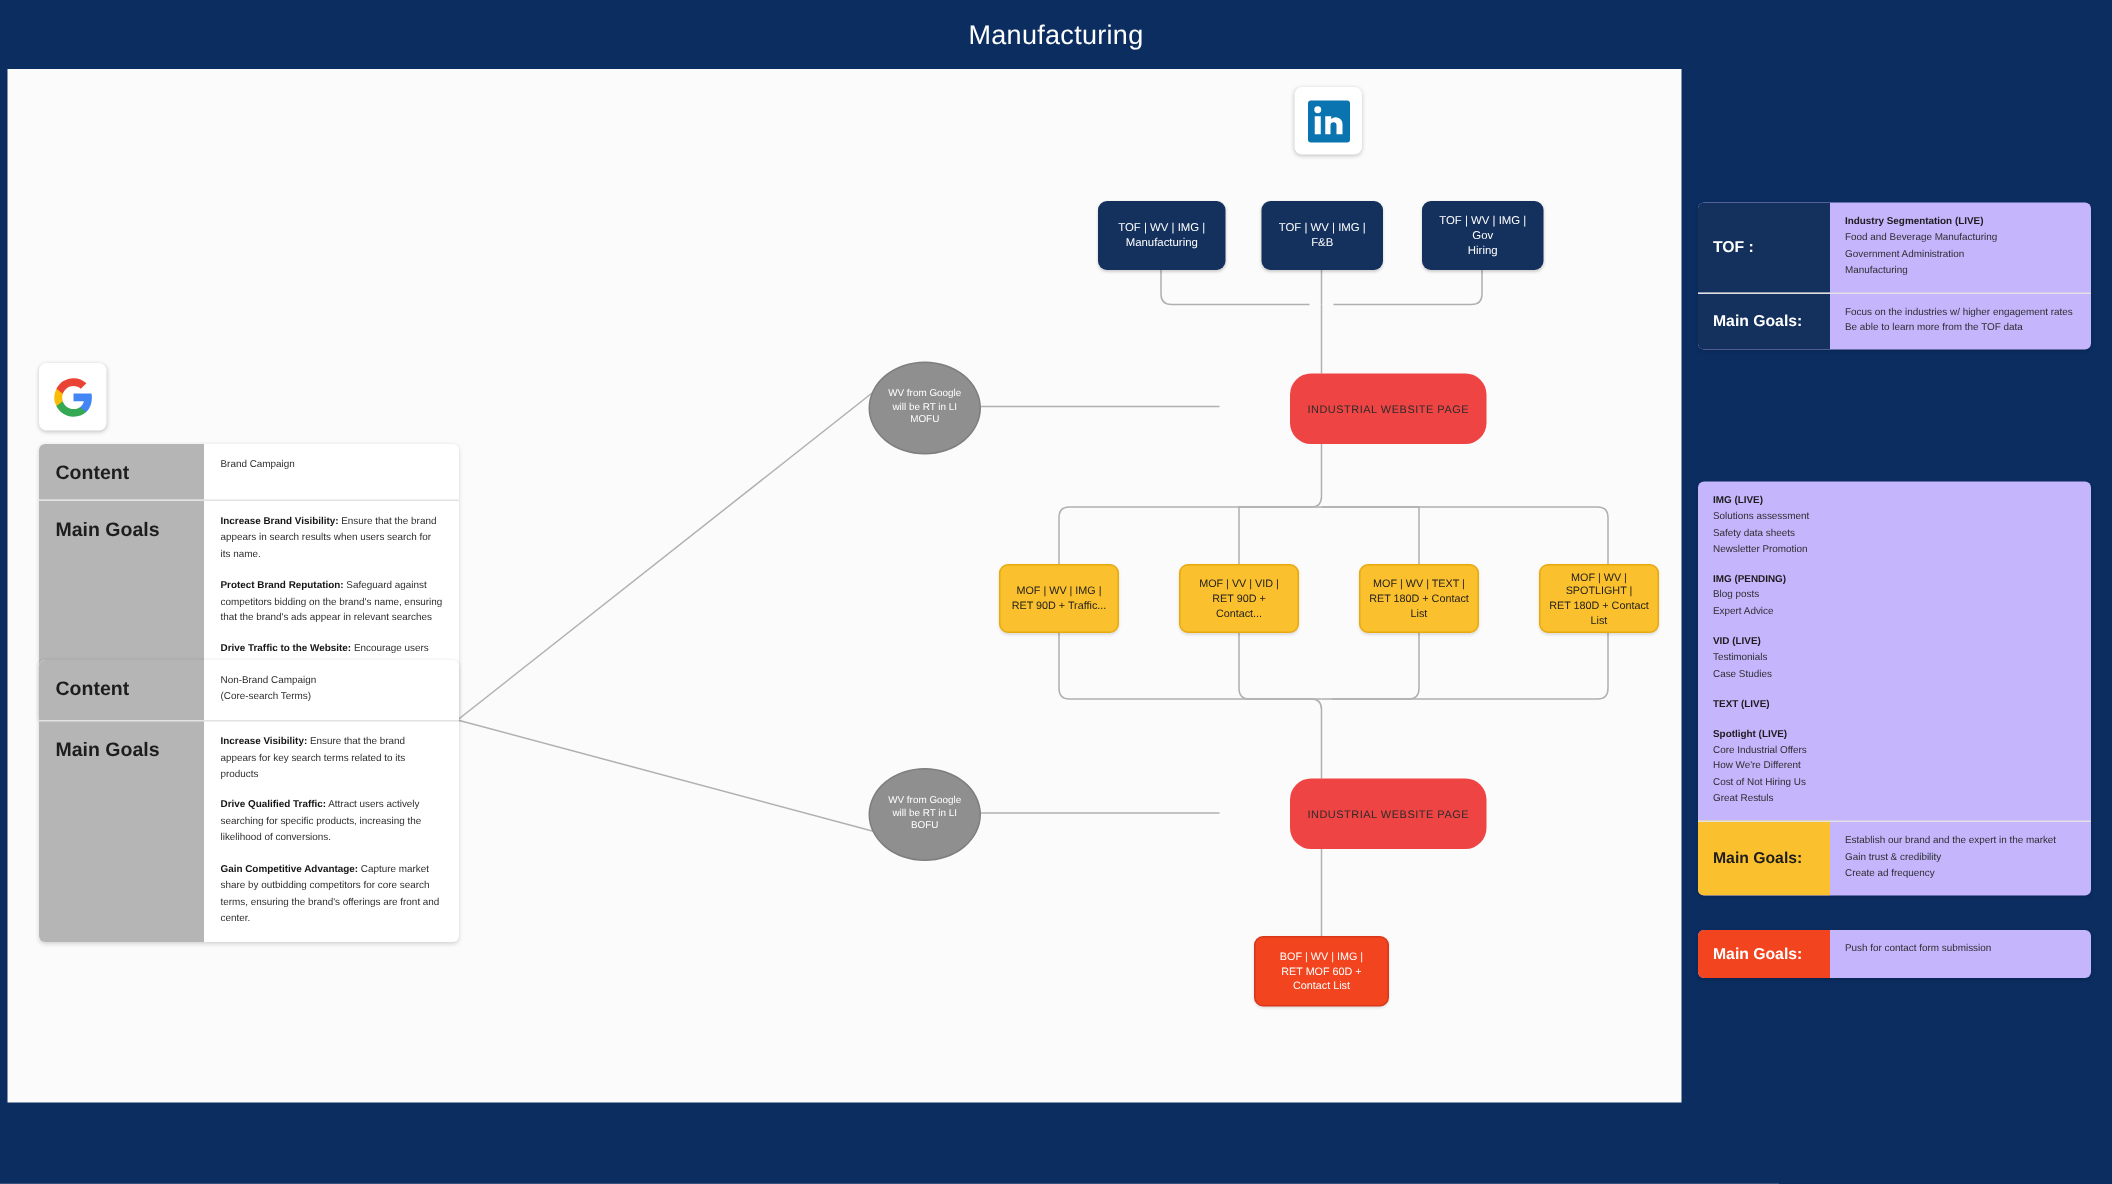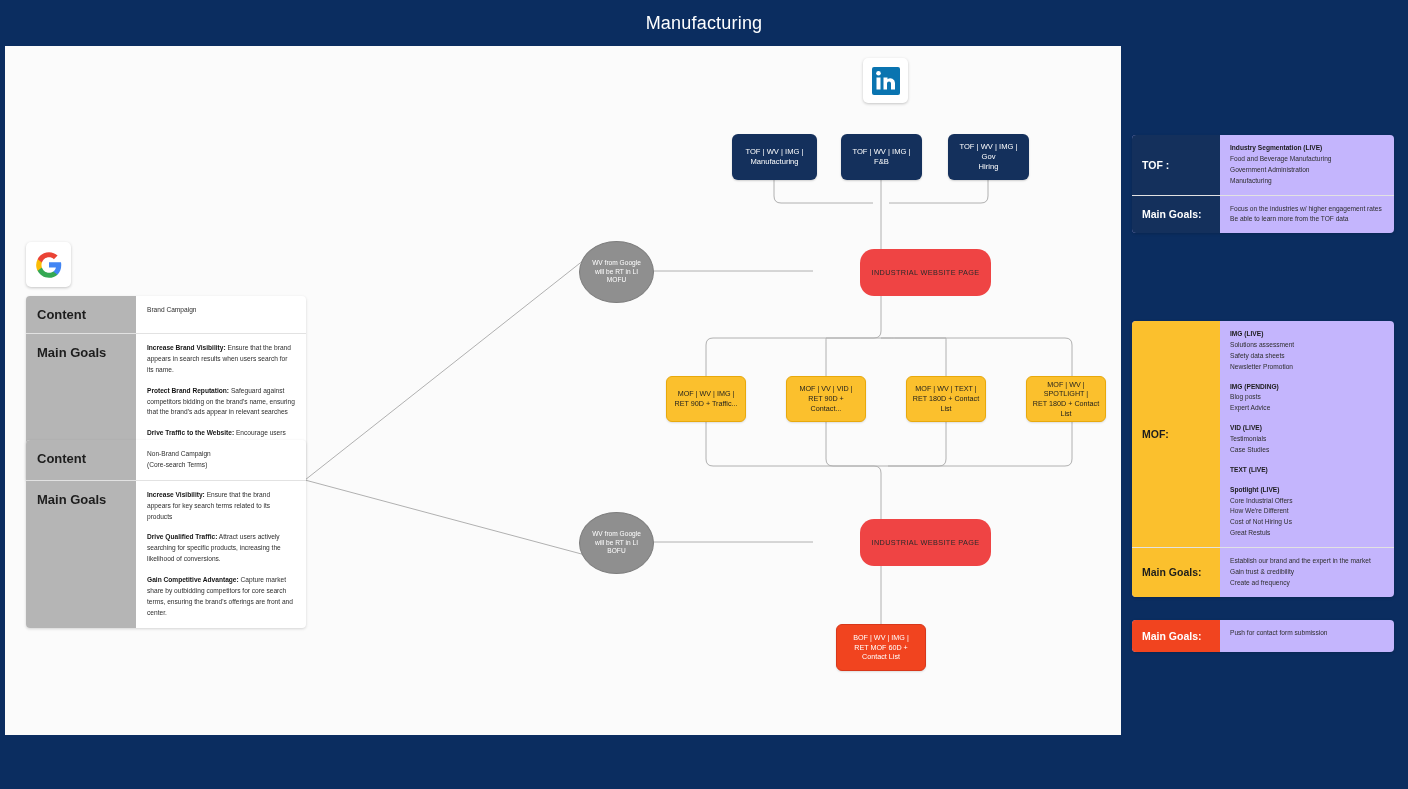--- a/index.html
+++ b/index.html
@@ -282,21 +282,20 @@
         <div class="legend-key">Main Goals:</div>
         <div class="legend-val">
           <div>Focus on the industries w/ higher engagement rates</div>
           <div>Be able to learn more from the TOF data</div>
         </div>
       </div>
     </div>
 
     <div class="legend legend-mof" style="left:1127px; top:275px; width:262px;">
       <div class="legend-row">
-        <div class="legend-key">MOF:</div>
         <div class="legend-val">
           <div class="grp">
             <div class="hd">IMG (LIVE)</div>
             <div>Solutions assessment</div>
             <div>Safety data sheets</div>
             <div>Newsletter Promotion</div>
           </div>
           <div class="grp">
             <div class="hd">IMG (PENDING)</div>
             <div>Blog posts</div>

